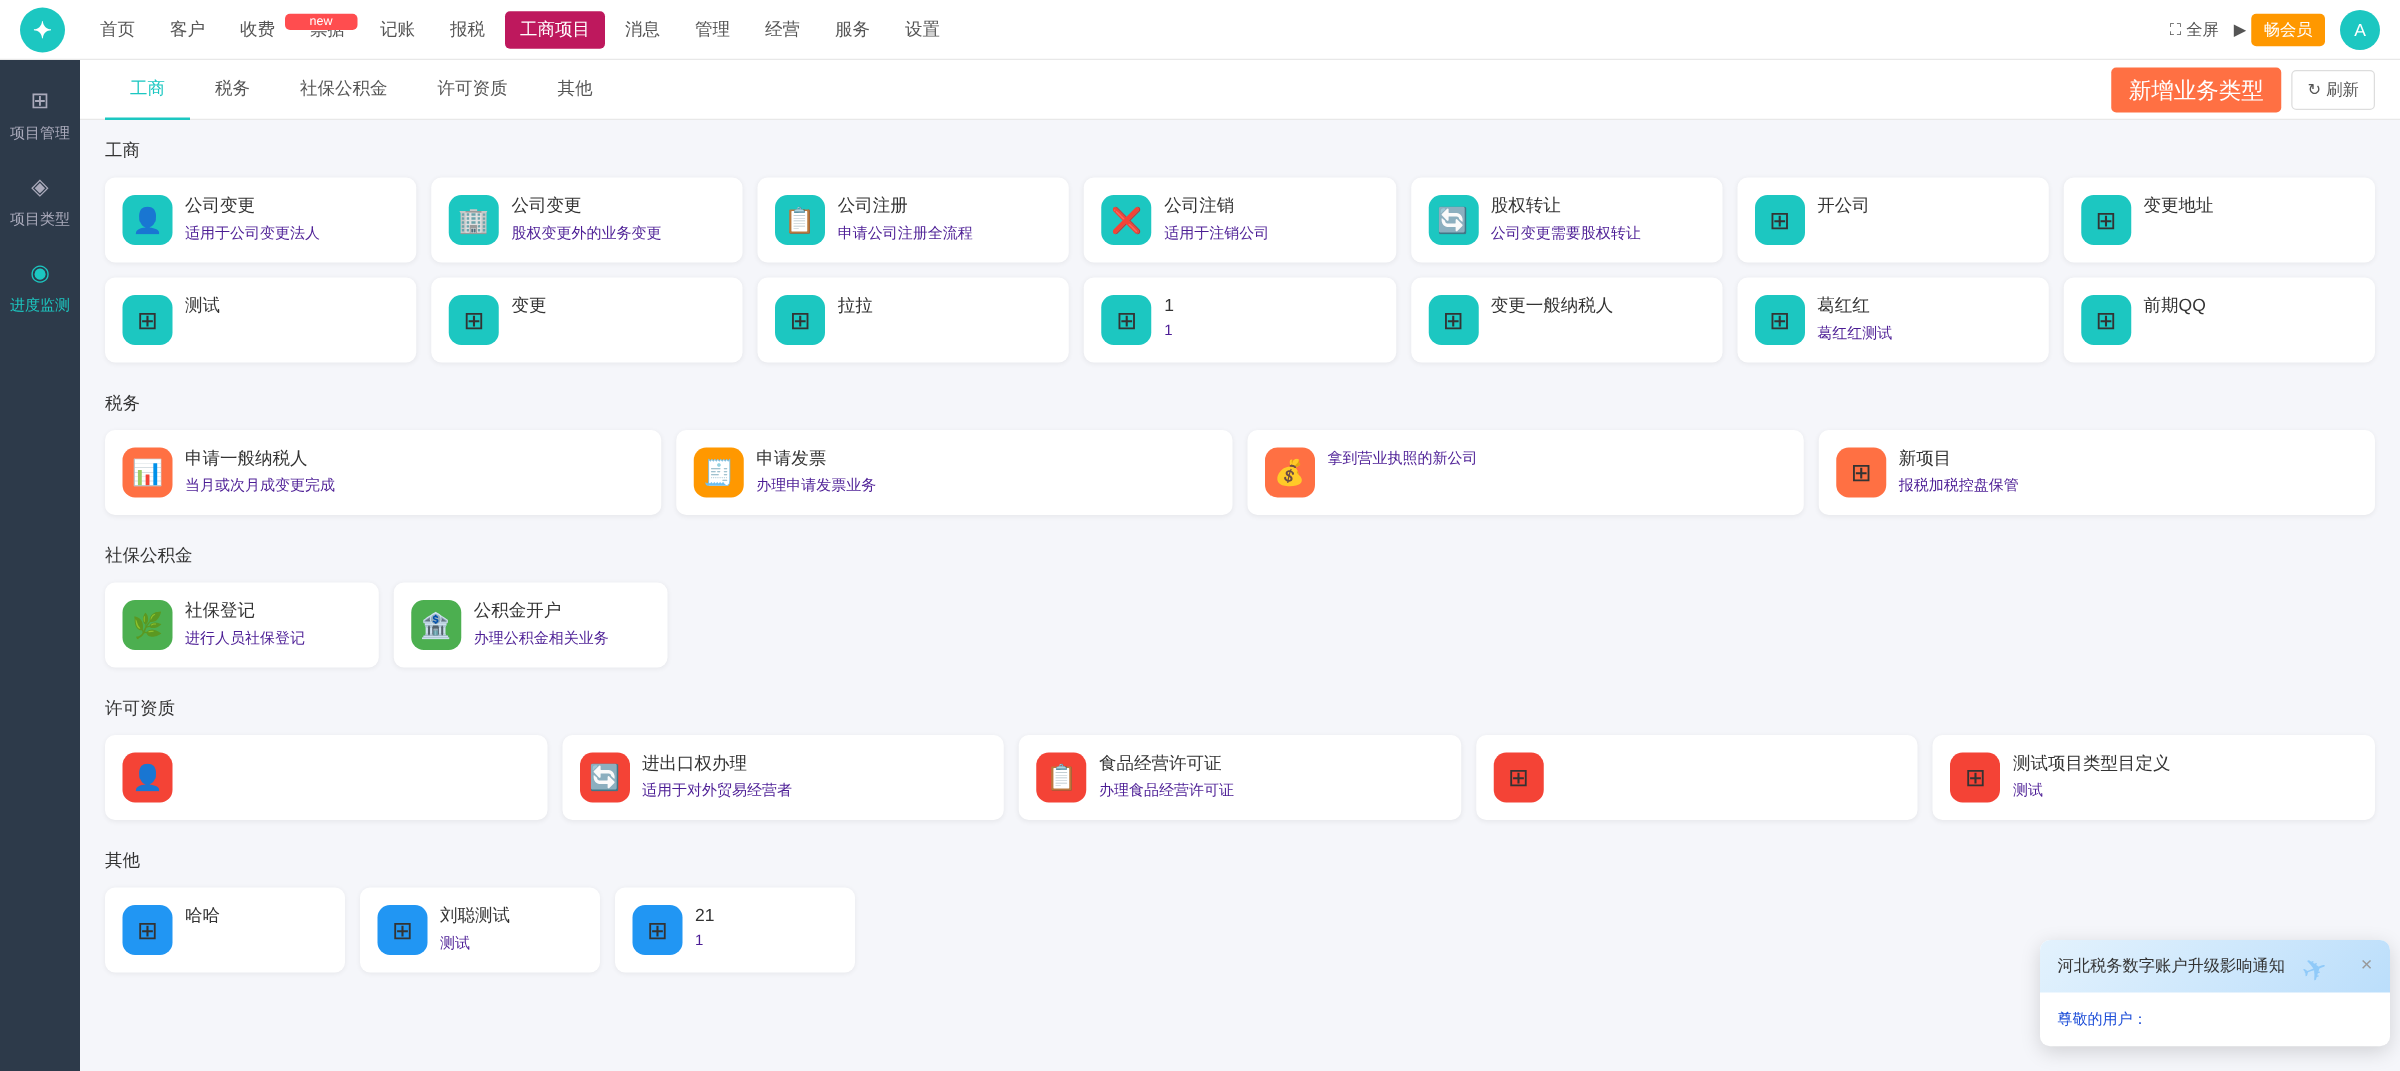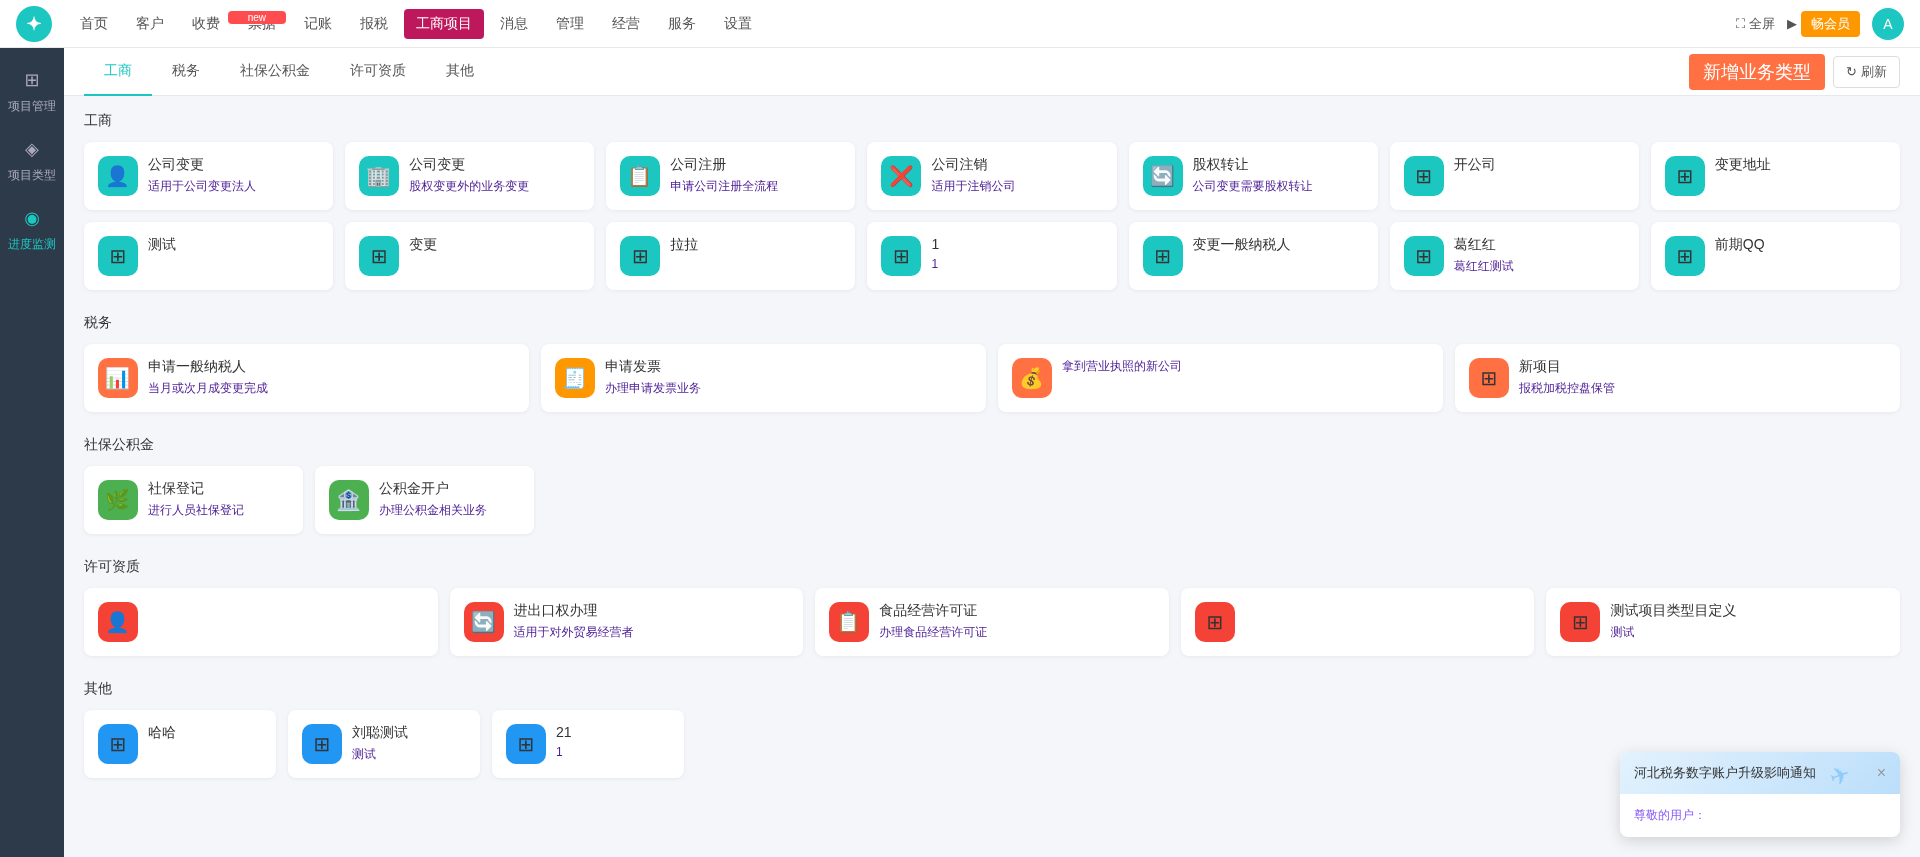--- a/index.html
+++ b/index.html
@@ -235,21 +235,21 @@
     .card-desc {
       font-size: 12px;
       color: #4c1d95;
       line-height: 1.4;
     }
 
     
     .notification-popup {
       position: fixed;
       bottom: 20px;
-      right: 20px;
+      right: 8px;
       width: 280px;
       background: #fff;
       border-radius: 8px;
       box-shadow: 0 4px 16px rgba(0,0,0,0.15);
       overflow: hidden;
       z-index: 200;
     }
     .notif-header {
       background: linear-gradient(135deg, #e3f2fd, #bbdefb);
       padding: 12px 14px;
@@ -263,21 +263,21 @@
       font-weight: 500;
     }
     .notif-close {
       cursor: pointer;
       color: #999;
       font-size: 16px;
     }
     .notif-body {
       padding: 12px 14px;
       font-size: 12px;
-      color: #8b5cf6;
+      color: #1d4ed8;
       line-height: 1.6;
     }
     .notif-decoration {
       position: absolute;
       top: 10px; right: 50px;
       color: #90caf9;
       font-size: 24px;
       transform: rotate(-20deg);
     }
   </style>

